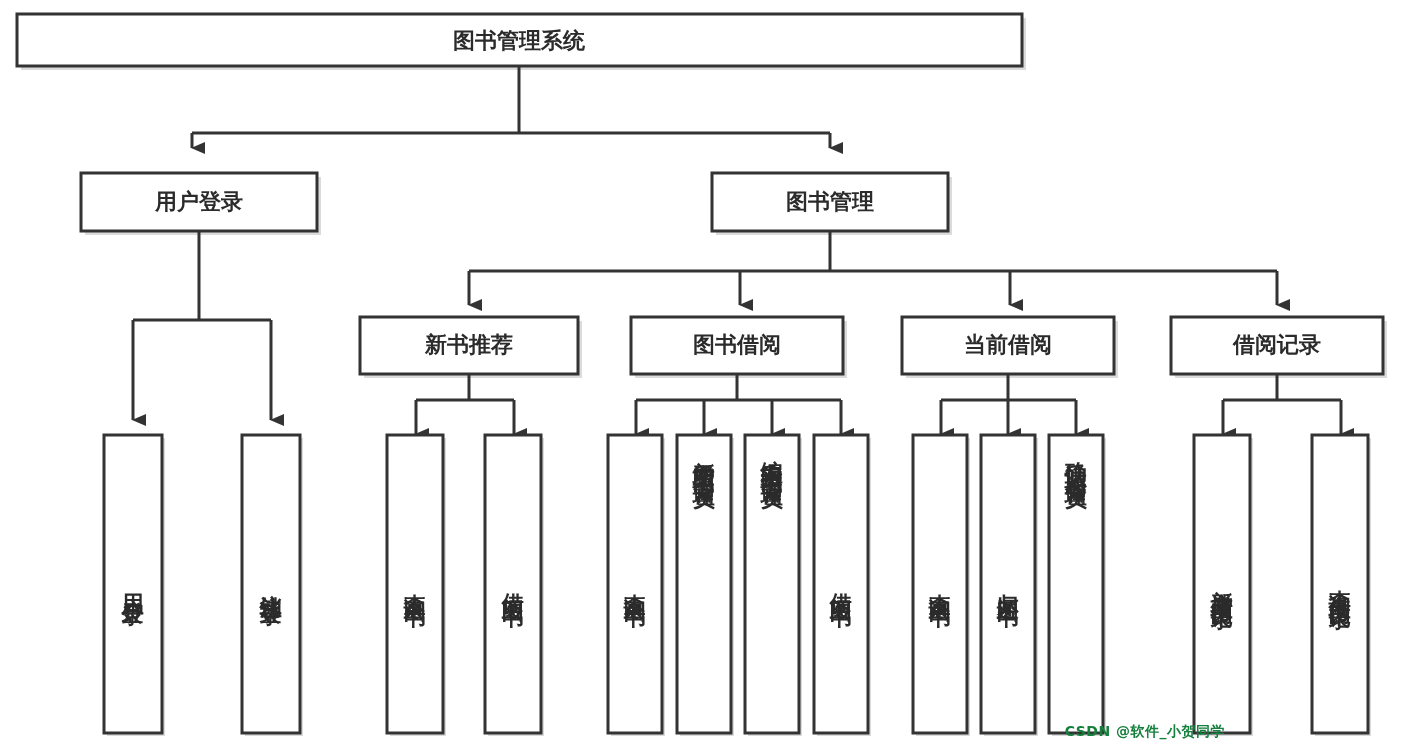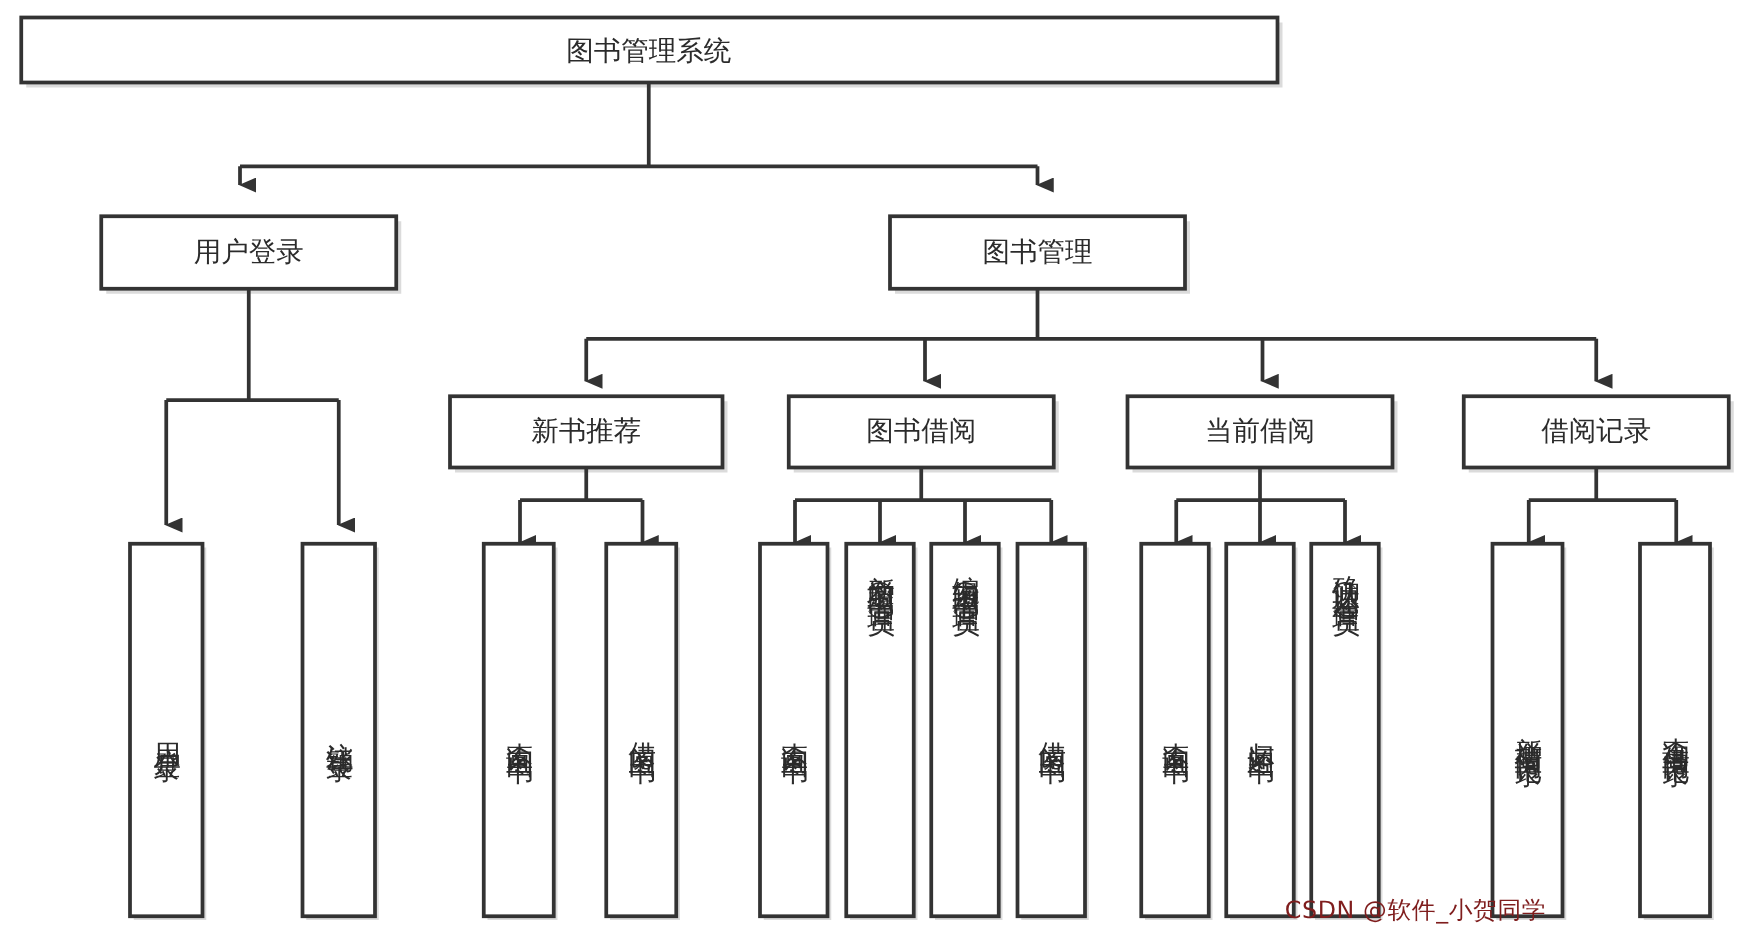--- a/index.html
+++ b/index.html
@@ -10,20 +10,21 @@
   body {
     width: 1405px;
     height: 747px;
     font-family: "DejaVu Sans", "Liberation Sans", sans-serif;
     overflow: hidden;
   }
   #diagram-root {
     position: relative;
     width: 1237px;
     height: 747px;
+    font-weight: bold;
   }
   svg#flow-svg {
     position: absolute;
     left: 0;
     top: 0;
     width: 1405px;
     height: 747px;
   }
   .node-box {
     fill: #ffffff;
@@ -63,25 +64,25 @@
     text-orientation: upright;
     font-family: "DejaVu Sans", "Liberation Sans", sans-serif;
     font-size: 22px;
     line-height: 1.35;
     letter-spacing: 4px;
     color: #2b2b2b;
     white-space: nowrap;
   }
   .watermark {
     position: absolute;
-    right: 0;
+    right: 12px;
     bottom: 6px;
     font-family: "DejaVu Sans", "Liberation Sans", sans-serif;
-    font-size: 19px;
-    color: #7f1d1d;
+    font-size: 14px;
+    color: #15803d;
     white-space: nowrap;
     letter-spacing: 0.5px;
   }
 </style>
 </head>
 <body>
 
 <div id="diagram-root">
 
   <svg id="flow-svg" viewBox="0 0 1405 747">

